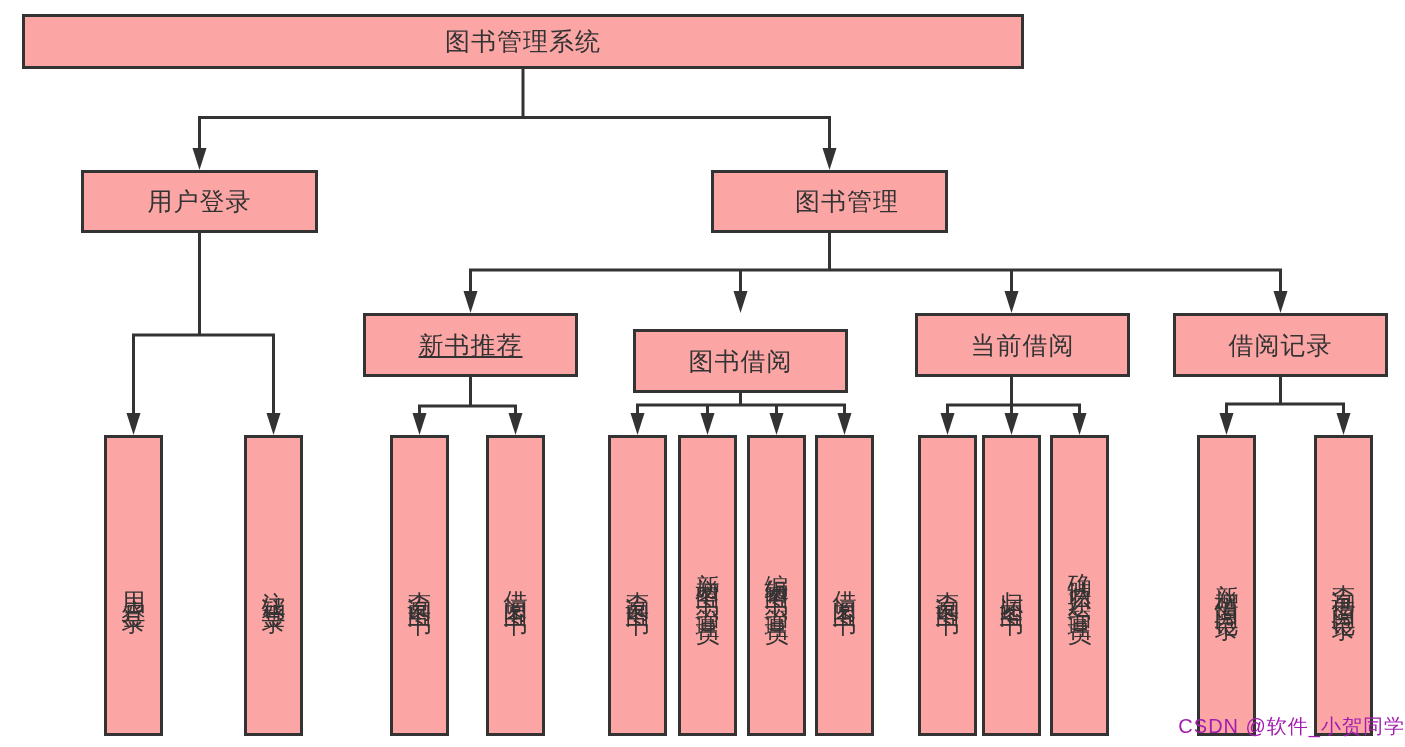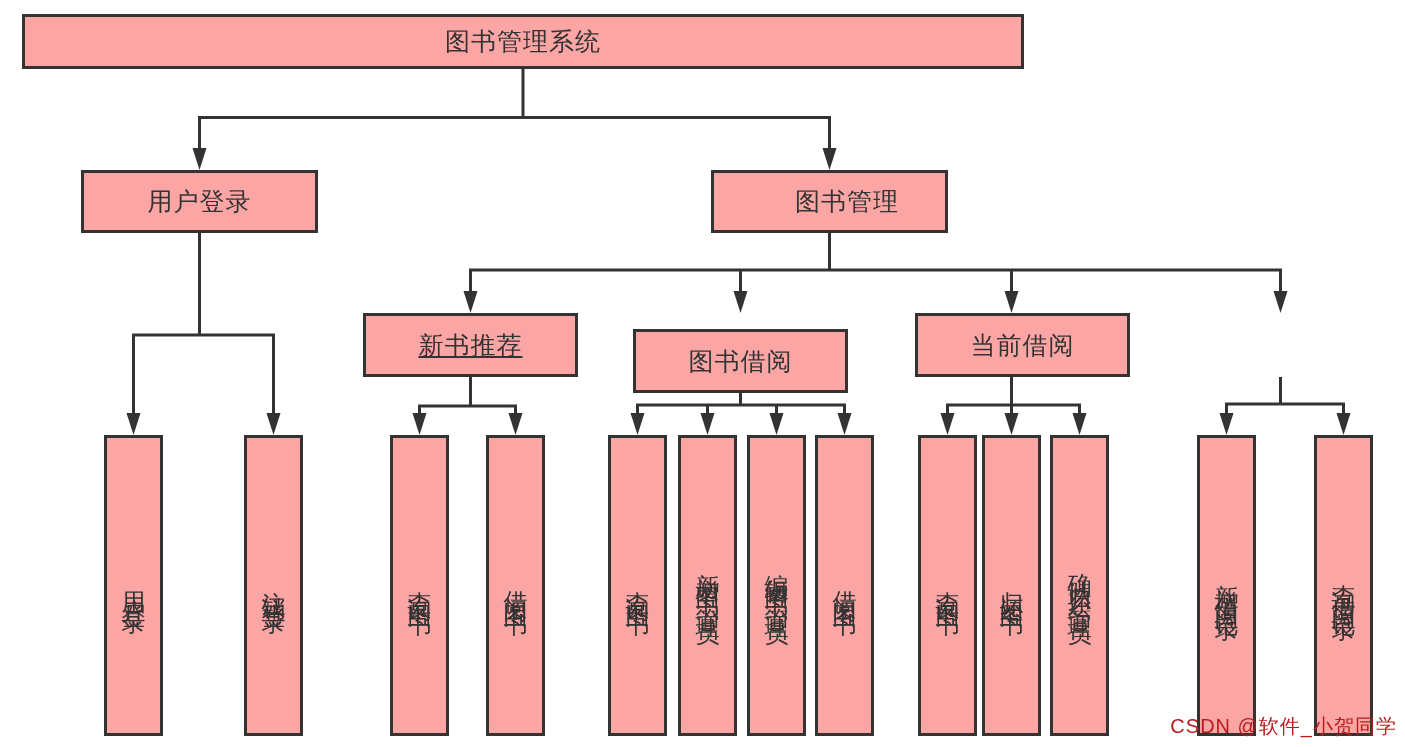--- a/index.html
+++ b/index.html
@@ -58,24 +58,24 @@
   .leaf span {
     writing-mode: vertical-rl;
     text-orientation: mixed;
     font-size: 24px;
     letter-spacing: 7px;
     line-height: 1;
     white-space: nowrap;
   }
   .watermark {
     position: absolute;
-    right: 8px;
+    right: 0;
     bottom: 7px;
     font-size: 20px;
-    color: #b91c1c;
+    color: #a21caf;
     letter-spacing: 1px;
     white-space: nowrap;
   }
 </style>
 </head>
 <body>
 
 <div class="stage">
 
   <svg id="connector-layer" viewBox="0 0 1405 747" xmlns="http://www.w3.org/2000/svg">
@@ -146,20 +146,23 @@
 
   <div class="box h lvl3" style="left:363px;text-decoration:underline;">
     <span>新书推荐</span>
   </div>
   <div class="box h lvl3" style="left:633px;margin-top:16px;">
     <span>图书借阅</span>
   </div>
   <div class="box h lvl3" style="left:915px;">
     <span>当前借阅</span>
   </div>
+  <div class="box h lvl3" style="left:1173px;">
+    <span>借阅记录</span>
+  </div>
 
   <div class="box leaf" style="left:104px;">
     <span>用户登录</span>
   </div>
   <div class="box leaf" style="left:244px;">
     <span>注销登录</span>
   </div>
 
   <div class="box leaf" style="left:390px;">
     <span>查询图书</span>

